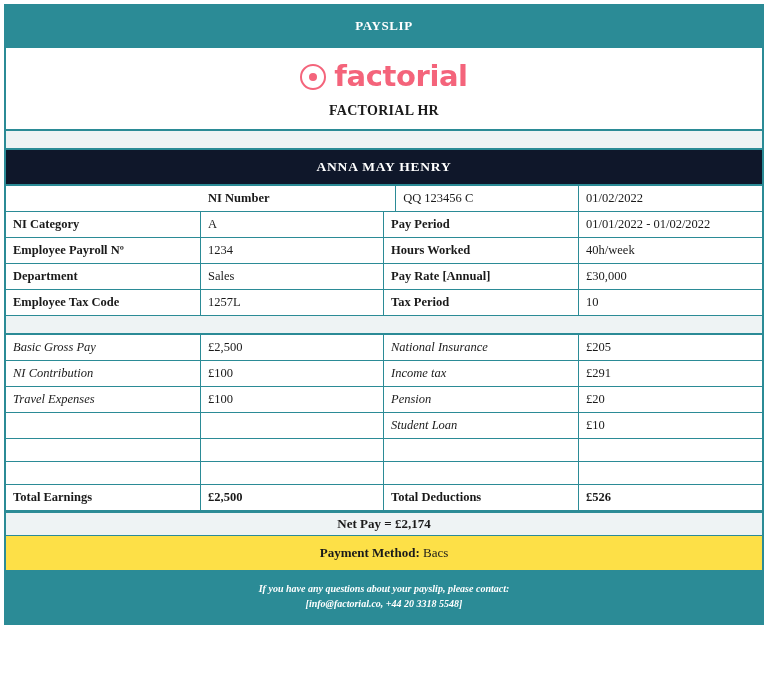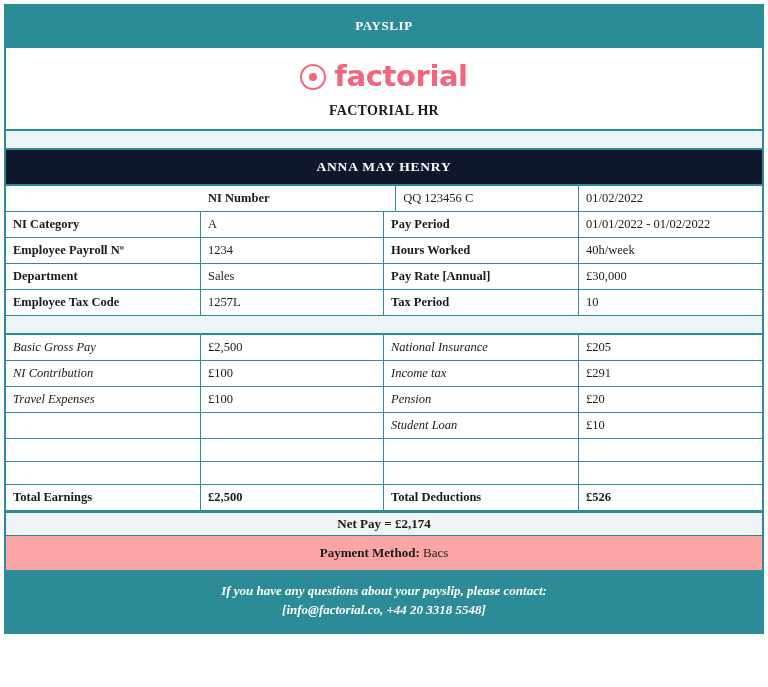--- a/index.html
+++ b/index.html
@@ -131,32 +131,32 @@
     padding: 3px 0;
     border-bottom: 1px solid #2b8b96;
     border-top: 2px solid #2b8b96;
     background: #eef3f4;
   }
   .paymethod {
     text-align: center;
     font-size: 13px;
     padding: 9px 0;
     border-bottom: 2px solid #2b8b96;
-    background: #fca5a5;
+    background: #fde047;
   }
   .paymethod b {
     font-weight: bold;
   }
   .footer {
     background: #2b8b96;
     color: #ffffff;
     text-align: center;
     font-style: italic;
     font-weight: bold;
-    font-size: 13px;
+    font-size: 10px;
     padding: 10px 0 12px 0;
     line-height: 1.45;
   }
   .empty-row .cell {
     min-height: 22px;
   }
 </style>
 </head>
 <body>
 

